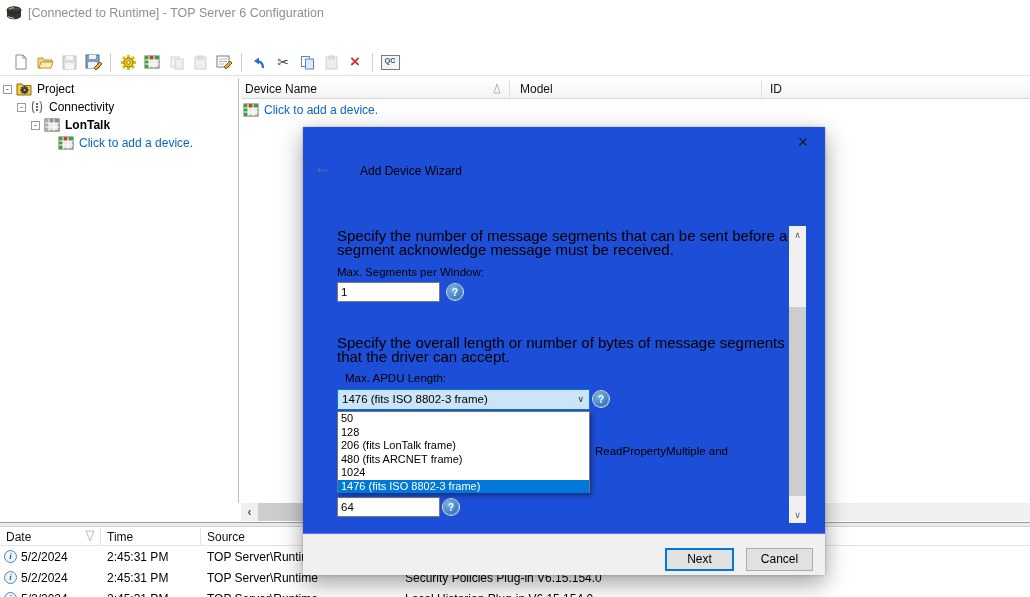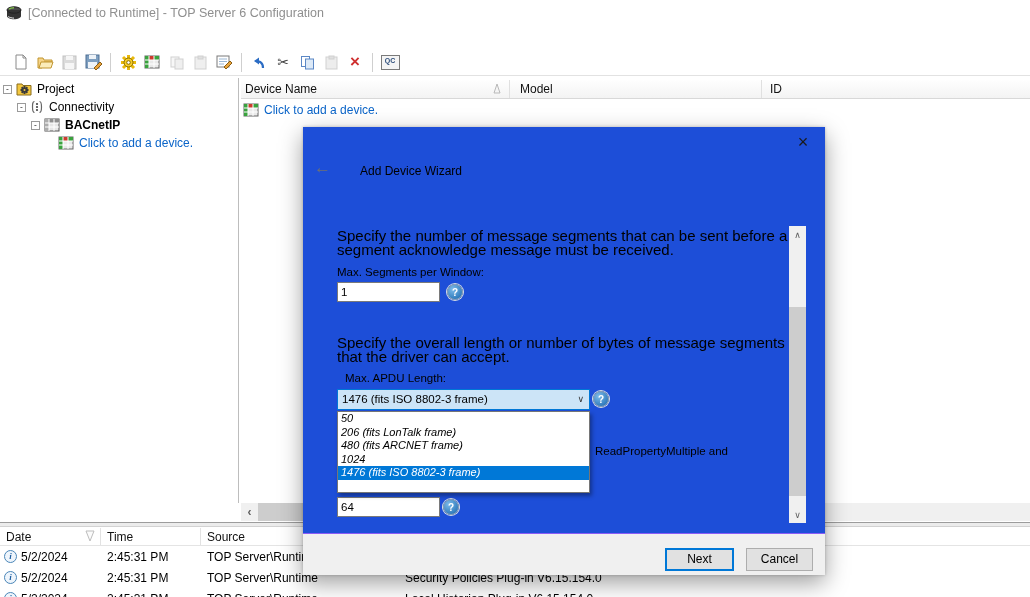--- a/index.html
+++ b/index.html
@@ -99,21 +99,21 @@
   .h2 { left:290px; top:264px; }
   .h3 { left:140px; top:372px; }
 
   .combo { position:absolute; left:34px; top:262px; width:253px; height:21px; background:#cce4f7;
            border:1px solid #0078d7; font-size:11.5px; line-height:19px; padding-left:4px; }
   .combo-chev { position:absolute; right:5px; top:0; color:#333; font-size:9px; line-height:19px; }
   .combo-chev::before { content:"\2228"; }
 
   .ddlist { position:absolute; left:34px; top:284px; width:253px; height:82px; background:#fff;
             border:1px solid #767676; box-shadow:2px 3px 4px rgba(0,0,0,.35); z-index:3; }
-  .opt { height:13.5px; font-size:11px; line-height:13.5px; padding-left:3px; white-space:nowrap; overflow:hidden;font-style:italic; }
+  .opt { height:13.5px; font-size:11px; line-height:13.5px; padding-left:3px; white-space:nowrap; overflow:hidden; }
   .opt.sel { background:#0078d7; color:#fff; }
 
   .partialtext { position:absolute; left:292px; top:318px; font-size:11.5px; white-space:nowrap; }
 
   .vscroll { position:absolute; left:486px; top:99px; width:17px; height:297px; background:#f0f0f0; }
   .vs-up, .vs-dn { position:absolute; left:0; width:17px; height:17px; color:#606060; font-size:9px;
                    display:flex; align-items:center; justify-content:center; }
   .vs-up { top:0; } .vs-up::before { content:"\2227"; }
   .vs-dn { bottom:0; } .vs-dn::before { content:"\2228"; }
   .vs-thumb { position:absolute; left:0; top:81px; width:17px; height:189px; background:#cdcdcd; }
@@ -278,21 +278,21 @@
     <div class="trow" style="left:31px; top:38px;">
       <span class="exp"></span>
       <span class="ticon">
         <svg width="16" height="14" viewBox="0 0 16 14">
             <rect x="1" y="1" width="14" height="12" fill="#e6e6e6" stroke="#555"></rect>
             <rect x="1" y="1" width="14" height="4" fill="#8f8f8f"></rect>
             <rect x="1" y="1" width="4" height="12" fill="#adadad"></rect>
             <path d="M5 1v12 M10 1v12 M1 5h14 M1 9h14" stroke="#fff"></path>
           </svg>
       </span>
-      <span class="tlabel bold">BACnetIP</span>
+      <span class="tlabel bold">LonTalk</span>
     </div>
     <div class="trow" style="left:58px; top:56px;">
       <span class="ticon">
         <svg width="16" height="14" viewBox="0 0 16 14">
             <rect x="1" y="1" width="14" height="12" fill="#e9e9e9" stroke="#666"></rect>
             <rect x="1" y="1" width="4" height="12" fill="#3aa23e"></rect>
             <rect x="5" y="1" width="5" height="4" fill="#cc3b2f"></rect>
             <rect x="10" y="1" width="5" height="4" fill="#3aa23e"></rect>
             <path d="M5 1v12 M10 1v12 M1 5h14 M1 9h14" stroke="#fff"></path>
           </svg>
@@ -382,20 +382,21 @@
     <div class="dlg-lab lab2">Max. APDU Length:</div>
 
     <div class="combo">
       <span>1476 (fits ISO 8802-3 frame)</span>
       <span class="combo-chev"></span>
     </div>
     <span class="helpicon h2"></span>
 
     <div class="ddlist">
       <div class="opt">50</div>
+      <div class="opt">128</div>
       <div class="opt">206 (fits LonTalk frame)</div>
       <div class="opt">480 (fits ARCNET frame)</div>
       <div class="opt">1024</div>
       <div class="opt sel">1476 (fits ISO 8802-3 frame)</div>
     </div>
 
     <div class="partialtext">ReadPropertyMultiple and</div>
 
     <input class="dlg-input in2" type="text" value="64" style="">
     <span class="helpicon h3"></span>

